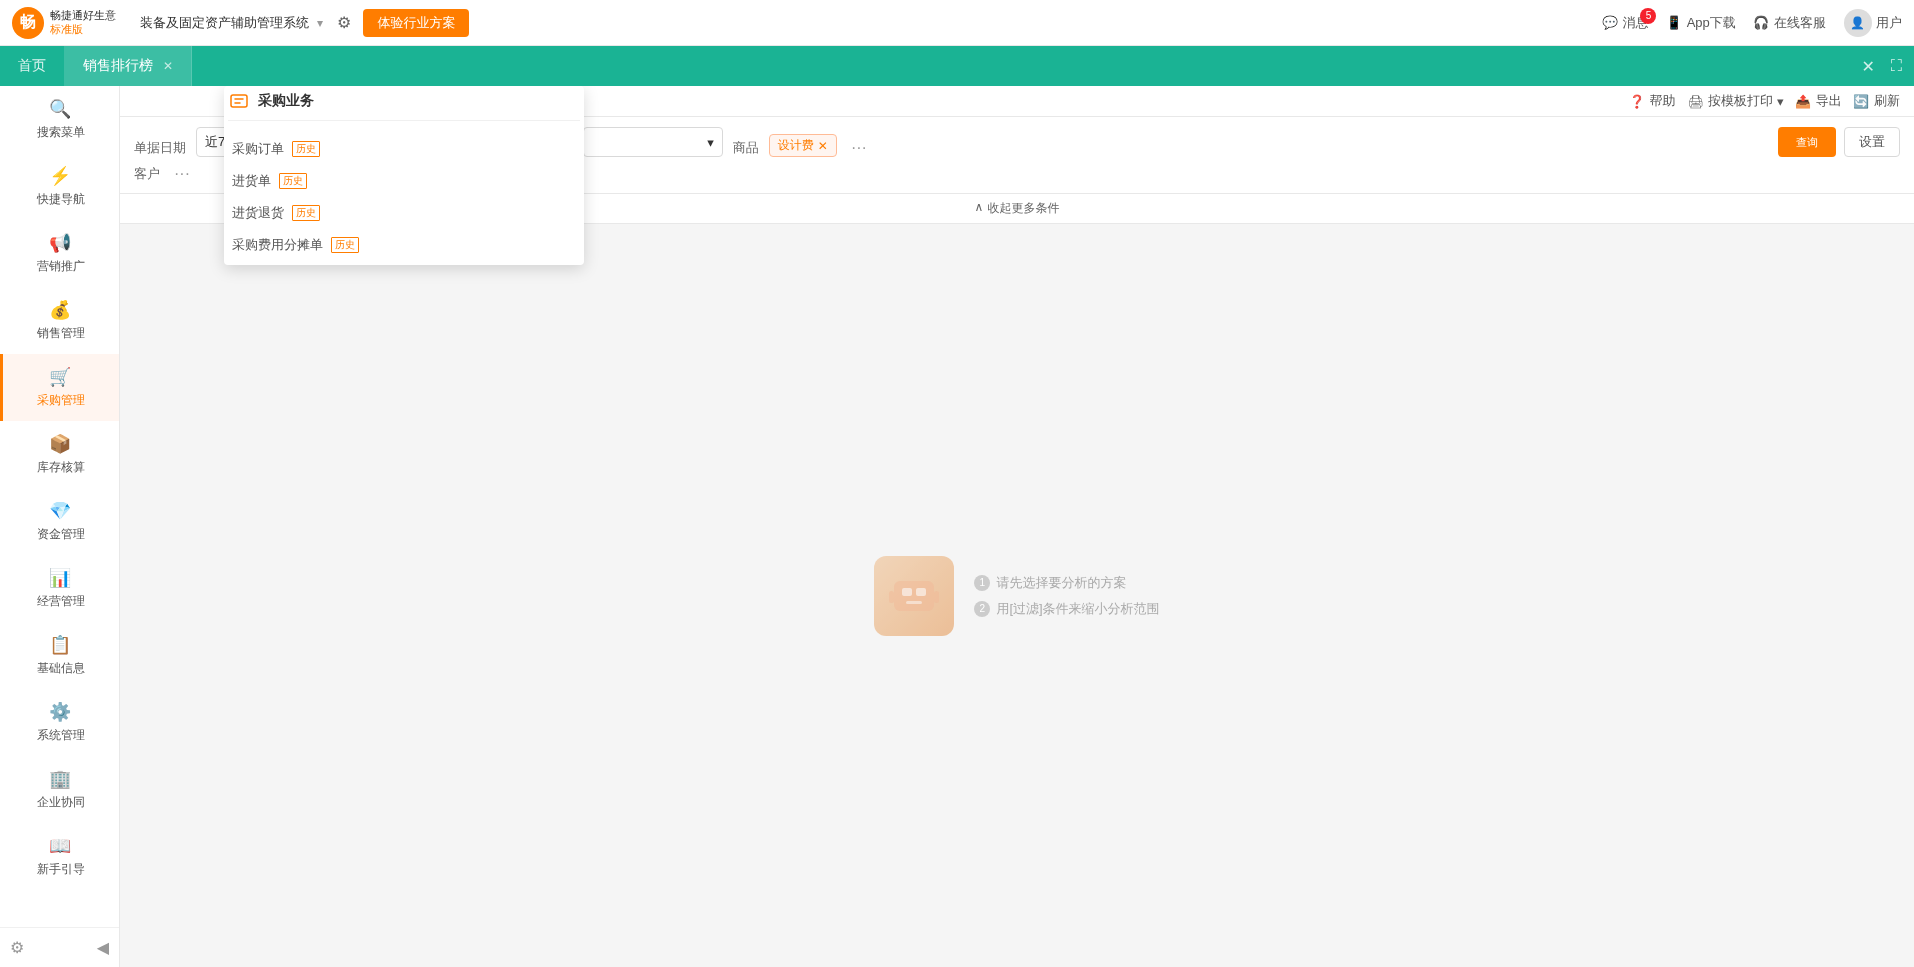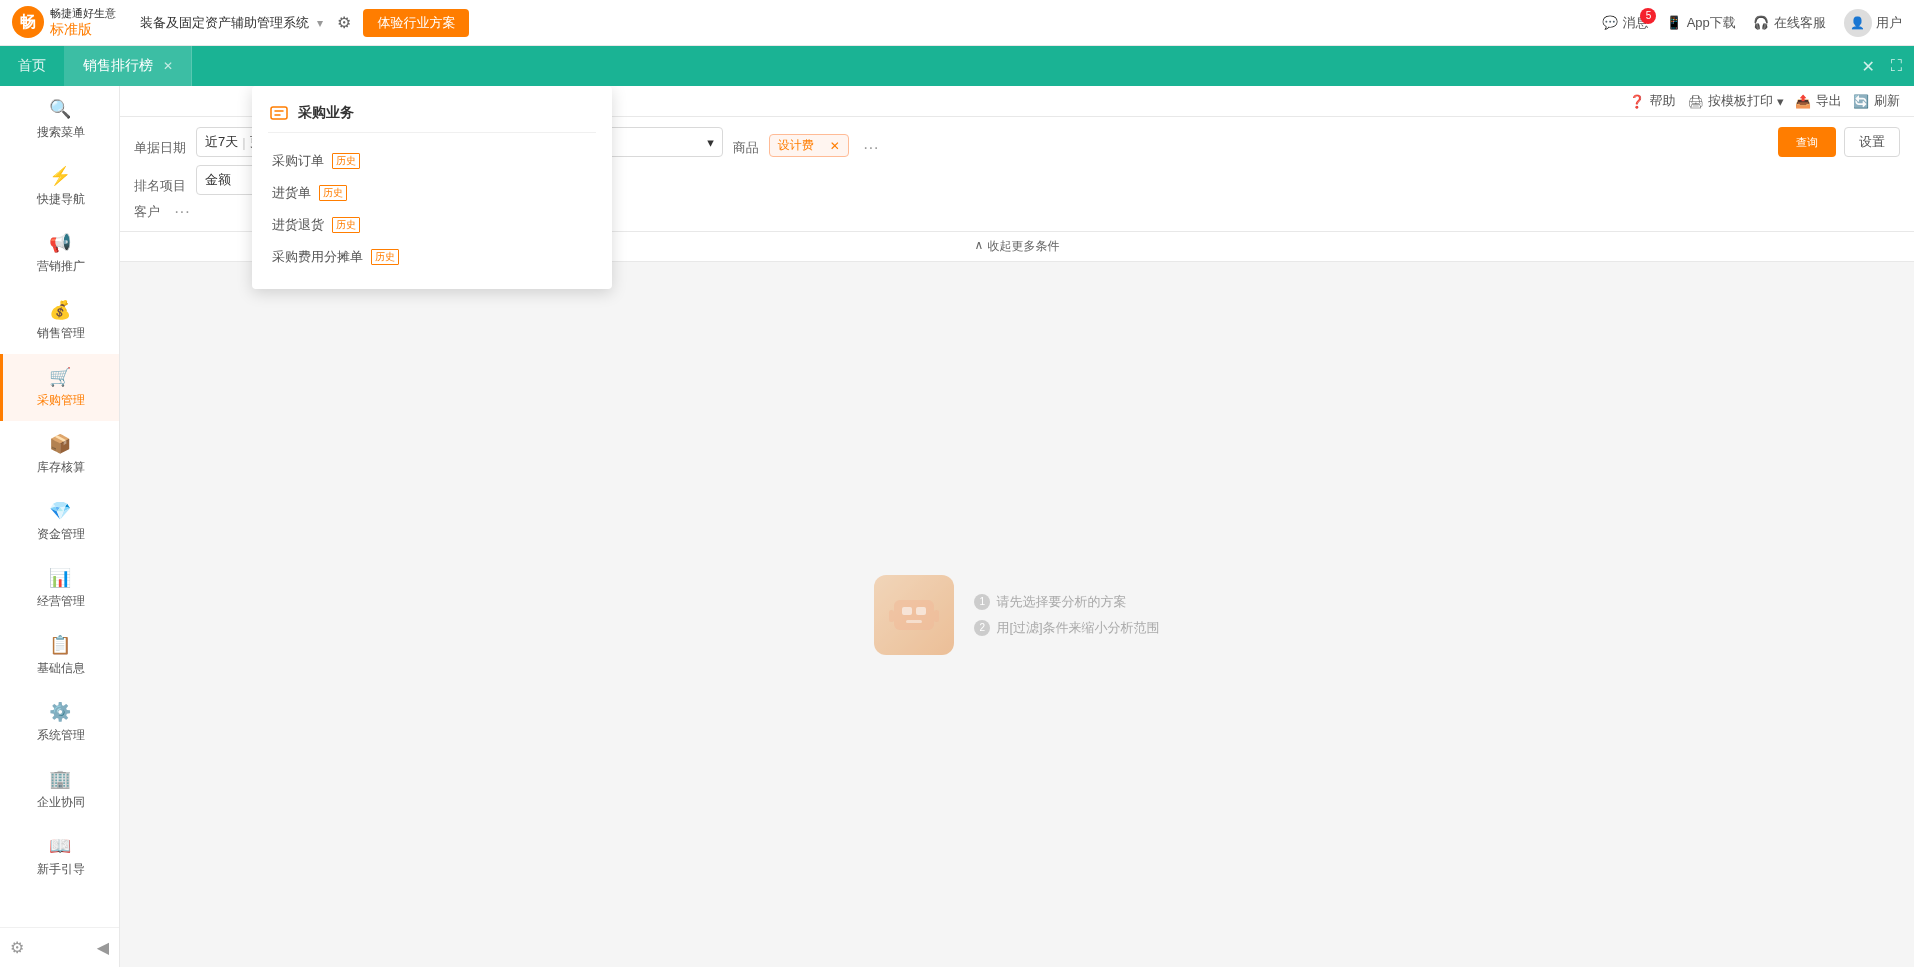--- a/index.html
+++ b/index.html
@@ -23,21 +23,21 @@
       gap: 6px;
     }
     .logo-icon {
       width: 32px; height: 32px;
       background: #ff7d00;
       border-radius: 50%;
       display: flex; align-items: center; justify-content: center;
       color: #fff; font-size: 16px; font-weight: bold;
     }
     .logo-text { font-size: 11px; color: #333; line-height: 1.3; }
-    .logo-edition { font-size: 14px; color: #ff7d00; }
+    .logo-edition { font-size: 11px; color: #ff7d00; }
     .top-bar-system {
       display: flex; align-items: center; gap: 8px;
       font-size: 13px; color: #333; margin-left: 8px;
     }
     .top-bar-system .chevron { color: #999; font-size: 12px; }
     .top-bar-settings { color: #666; font-size: 16px; cursor: pointer; margin-left: 6px; }
     .btn-industry {
       background: #ff7d00; color: #fff; border: none;
       padding: 5px 14px; border-radius: 4px; font-size: 13px; cursor: pointer; margin-left: 12px;
     }
@@ -122,21 +122,21 @@
     }
     .filter-select {
       border: 1px solid #d9d9d9; border-radius: 4px;
       padding: 4px 8px; font-size: 13px; color: #333;
       height: 30px; display: flex; align-items: center; justify-content: space-between;
       min-width: 140px; cursor: pointer; background: #fff;
     }
     .filter-tag {
       background: #fff5f0; border: 1px solid #ffbb96;
       color: #ff7d00; border-radius: 4px; padding: 2px 8px;
-      font-size: 12px; display: flex; align-items: center; gap: 16px;
+      font-size: 12px; display: flex; align-items: center; gap: 4px;
     }
     .filter-tag .remove { cursor: pointer; color: #ff7d00; }
     .filter-dots { color: #999; font-size: 16px; cursor: pointer; margin-left: 4px; }
     .btn-query {
       background: #ff7d00; color: #fff; border: none;
       padding: 5px 18px; border-radius: 4px; font-size: 11px; cursor: pointer; height: 30px;
     }
     .btn-settings {
       border: 1px solid #d9d9d9; background: #fff;
       padding: 4px 14px; border-radius: 4px; font-size: 13px; cursor: pointer; height: 30px; color: #555;
@@ -165,27 +165,27 @@
     .empty-hints span { display: flex; align-items: center; gap: 6px; }
     .hint-num {
       width: 16px; height: 16px; border-radius: 50%;
       background: #ccc; color: #fff; font-size: 10px;
       display: flex; align-items: center; justify-content: center;
     }
 
     
     .dropdown-menu {
       position: absolute;
-      top: 0; left: 132px;
+      top: 0; left: 104px;
       width: 360px;
       background: #fff;
       box-shadow: 0 4px 16px rgba(0,0,0,0.15);
       border-radius: 4px;
       z-index: 200;
-      padding: 16px;
+      padding: 4px;
       display: flex; gap: 20px;
     }
     .dropdown-col { flex: 1; }
     .dropdown-col-header {
       display: flex; align-items: center; gap: 8px;
       font-size: 14px; font-weight: 600; color: #333;
       margin-bottom: 12px; padding-bottom: 8px;
       border-bottom: 1px solid #f0f0f0;
     }
     .dropdown-col-header .col-icon {
@@ -363,30 +363,20 @@
           <span class="remove">✕</span>
         </div>
         <span class="filter-dots">···</span>
 
         <div class="filter-actions">
           <button class="btn-query">查询</button>
           <button class="btn-settings">设置</button>
         </div>
       </div>
 
-      <div class="filter-row">
-        <span class="filter-label">排名项目</span>
-        <div class="filter-select">
-          <span>金额</span>
-          <span>▾</span>
-        </div>
-
-        <span class="filter-label">业务员</span>
-        <span class="filter-dots">···</span>
-      </div>
 
       <div class="filter-row">
         <span class="filter-label">客户</span>
         <span class="filter-dots">···</span>
       </div>
     </div>
 
     <div class="collapse-row">
       <span>∧</span>
       <span>收起更多条件</span>

